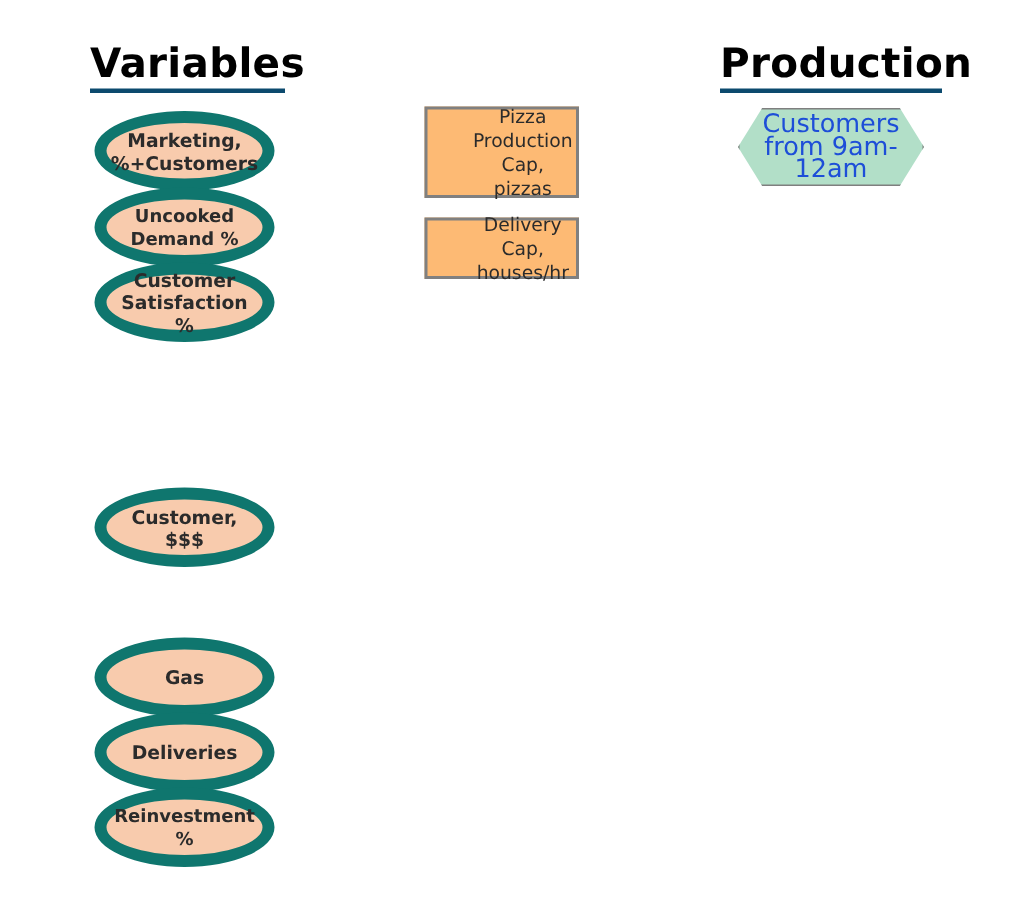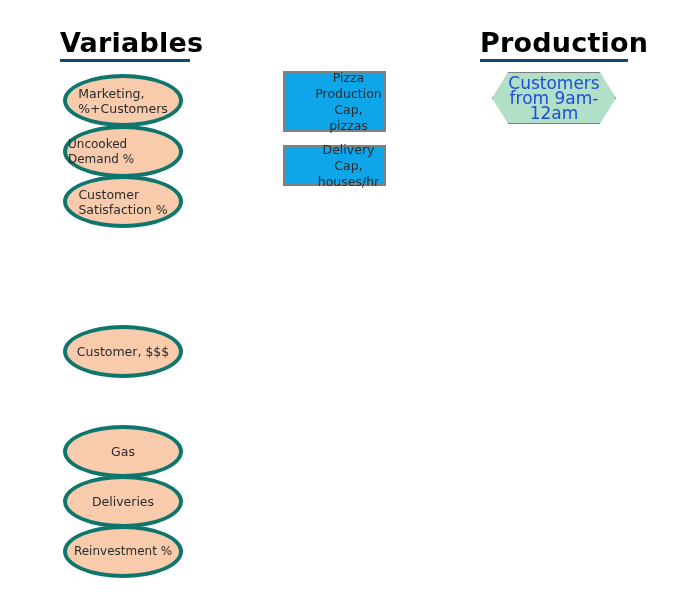--- a/index.html
+++ b/index.html
@@ -39,43 +39,45 @@
   #heading-stock     { left: 288px; top: 28px; width: 92px;  }
   #heading-converter { left: 480px; top: 28px; width: 148px; }
 
   
   .var-ellipse {
     position: absolute;
     left: 63px;
     width: 120px;
     height: 53px;
     background: #f8cbad;
-    border: 4px solid #0f766e;
+    border: 8px solid #0f766e;
     border-radius: 50% / 50%;
     box-sizing: border-box;
     display: flex;
     align-items: center;
     justify-content: center;
+    text-align: center;
+    font-weight: bold;
   }
   .var-ellipse .lbl {
     font-family: "DejaVu Sans", sans-serif;
     font-size: 12.5px;
     line-height: 15px;
     color: #2b2b2b;
     padding: 0 4px;
     white-space: pre-line;
   }
   .var-ellipse.tight .lbl { font-size: 12px; padding: 0 1px; }
 
   
   .stock-box {
     position: absolute;
     left: 283px;
     width: 103px;
-    background: #0ea5e9;
+    background: #fdba74;
     border: 2px solid #808080;
     box-sizing: border-box;
     display: flex;
     align-items: center;
     justify-content: center;
     text-align: center;
     padding-left: 28px;
   }
   .stock-box .lbl {
     font-family: "DejaVu Sans", sans-serif;

